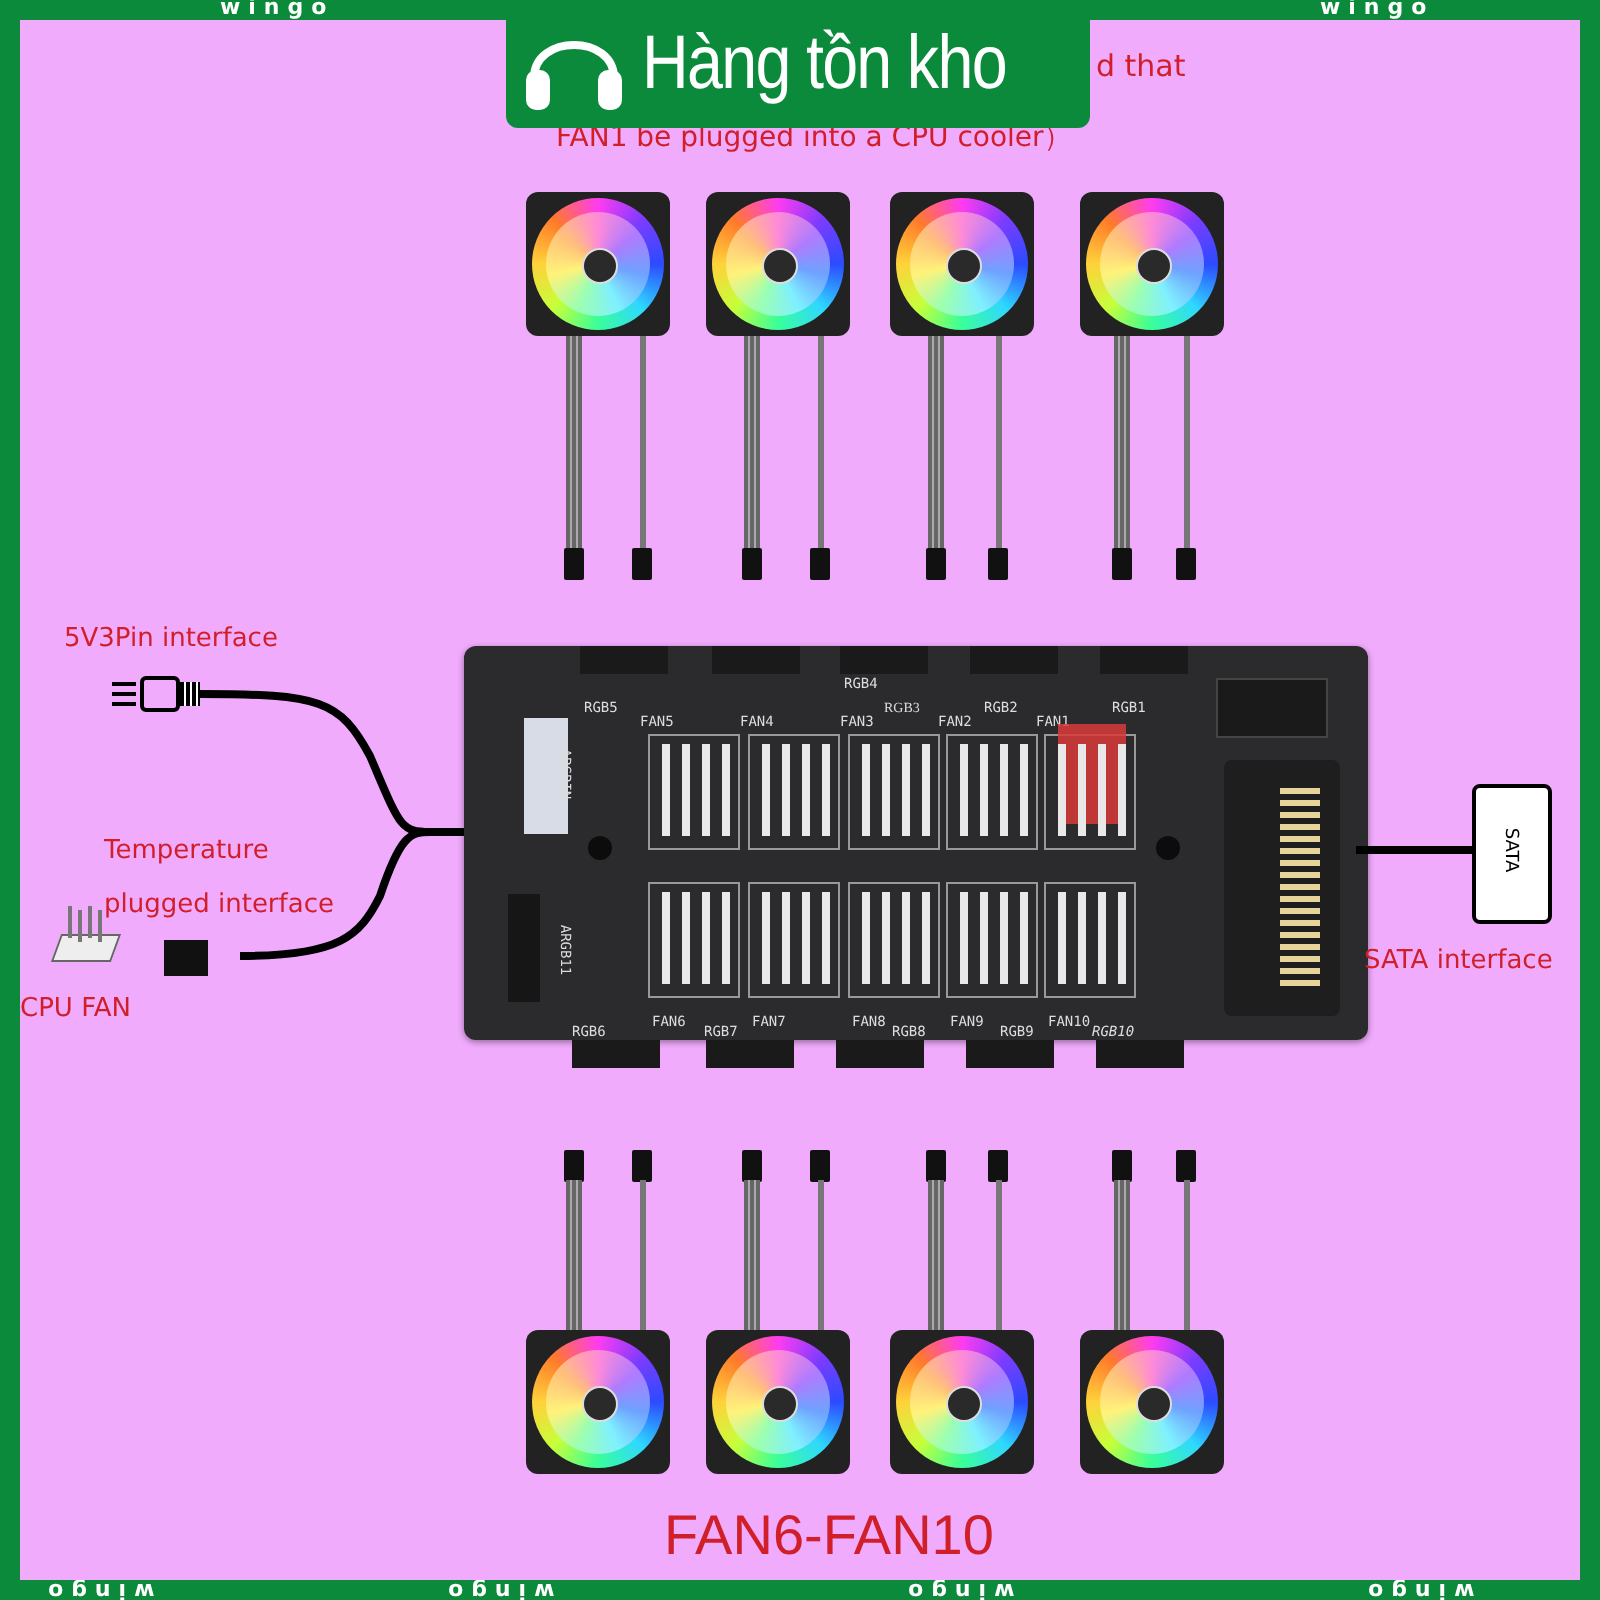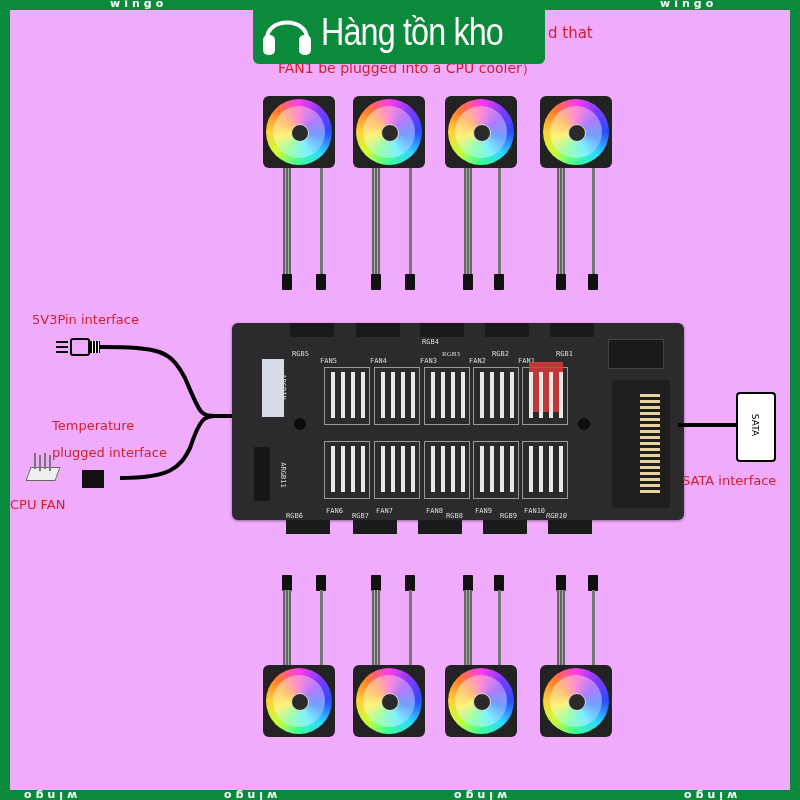--- a/index.html
+++ b/index.html
@@ -290,20 +290,21 @@
         <div class="hub"></div>
       </div>
     <div class="fan" style="left:530px;top:655px;">
         <div class="frame"></div>
         <div class="ring"></div>
         <div class="inner"></div>
         <div class="hub"></div>
       </div>
   </div>
 
+  <div class="caption" style="left:322px;top:742px;font-family:'Liberation Sans',sans-serif;font-size:28px;">FAN6-FAN10</div>
 </div>
 
 <div class="brand">
   <svg width="52" height="54" viewBox="0 0 52 54">
     <path d="M6 34 C6 12 46 12 46 34" stroke="#fff" stroke-width="4" fill="none"></path>
     <rect x="2" y="30" width="12" height="20" rx="5" fill="#fff"></rect>
     <rect x="38" y="30" width="12" height="20" rx="5" fill="#fff"></rect>
   </svg>
   <span class="brand-text">Hàng tồn kho</span>
 </div>

